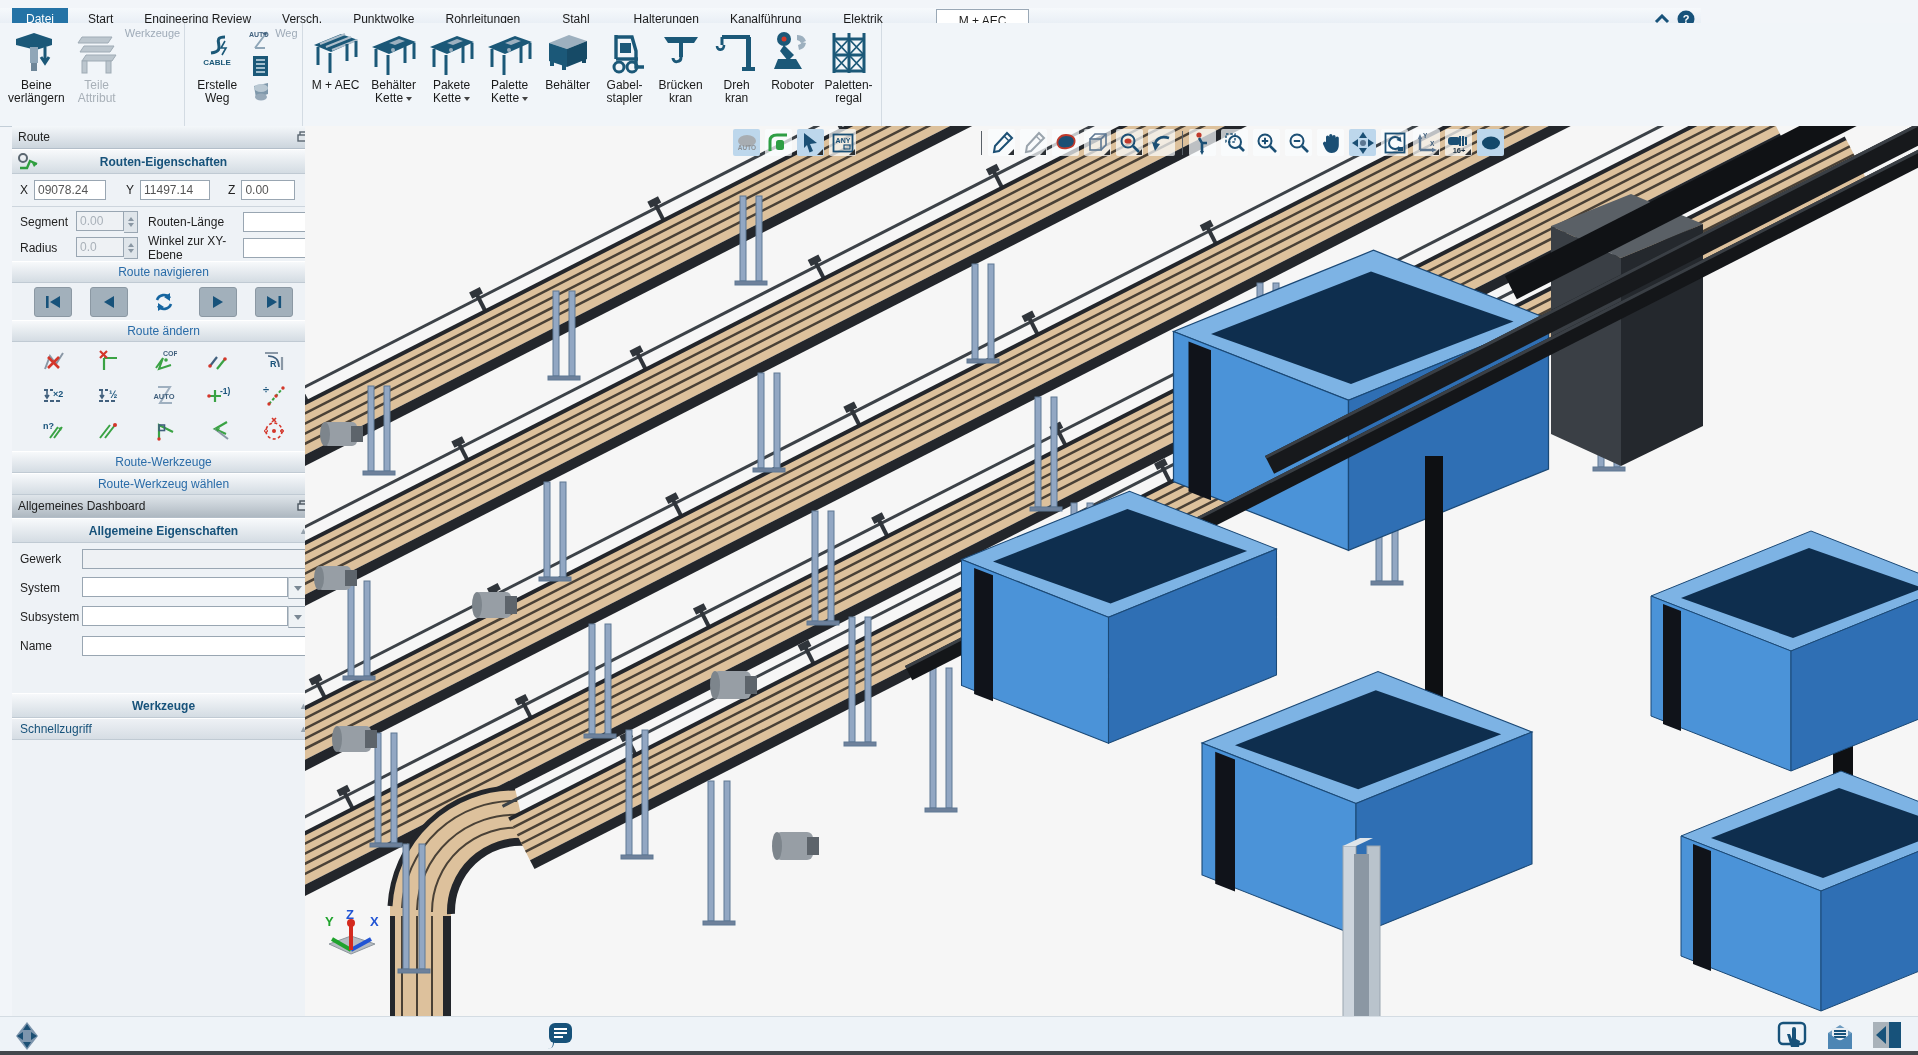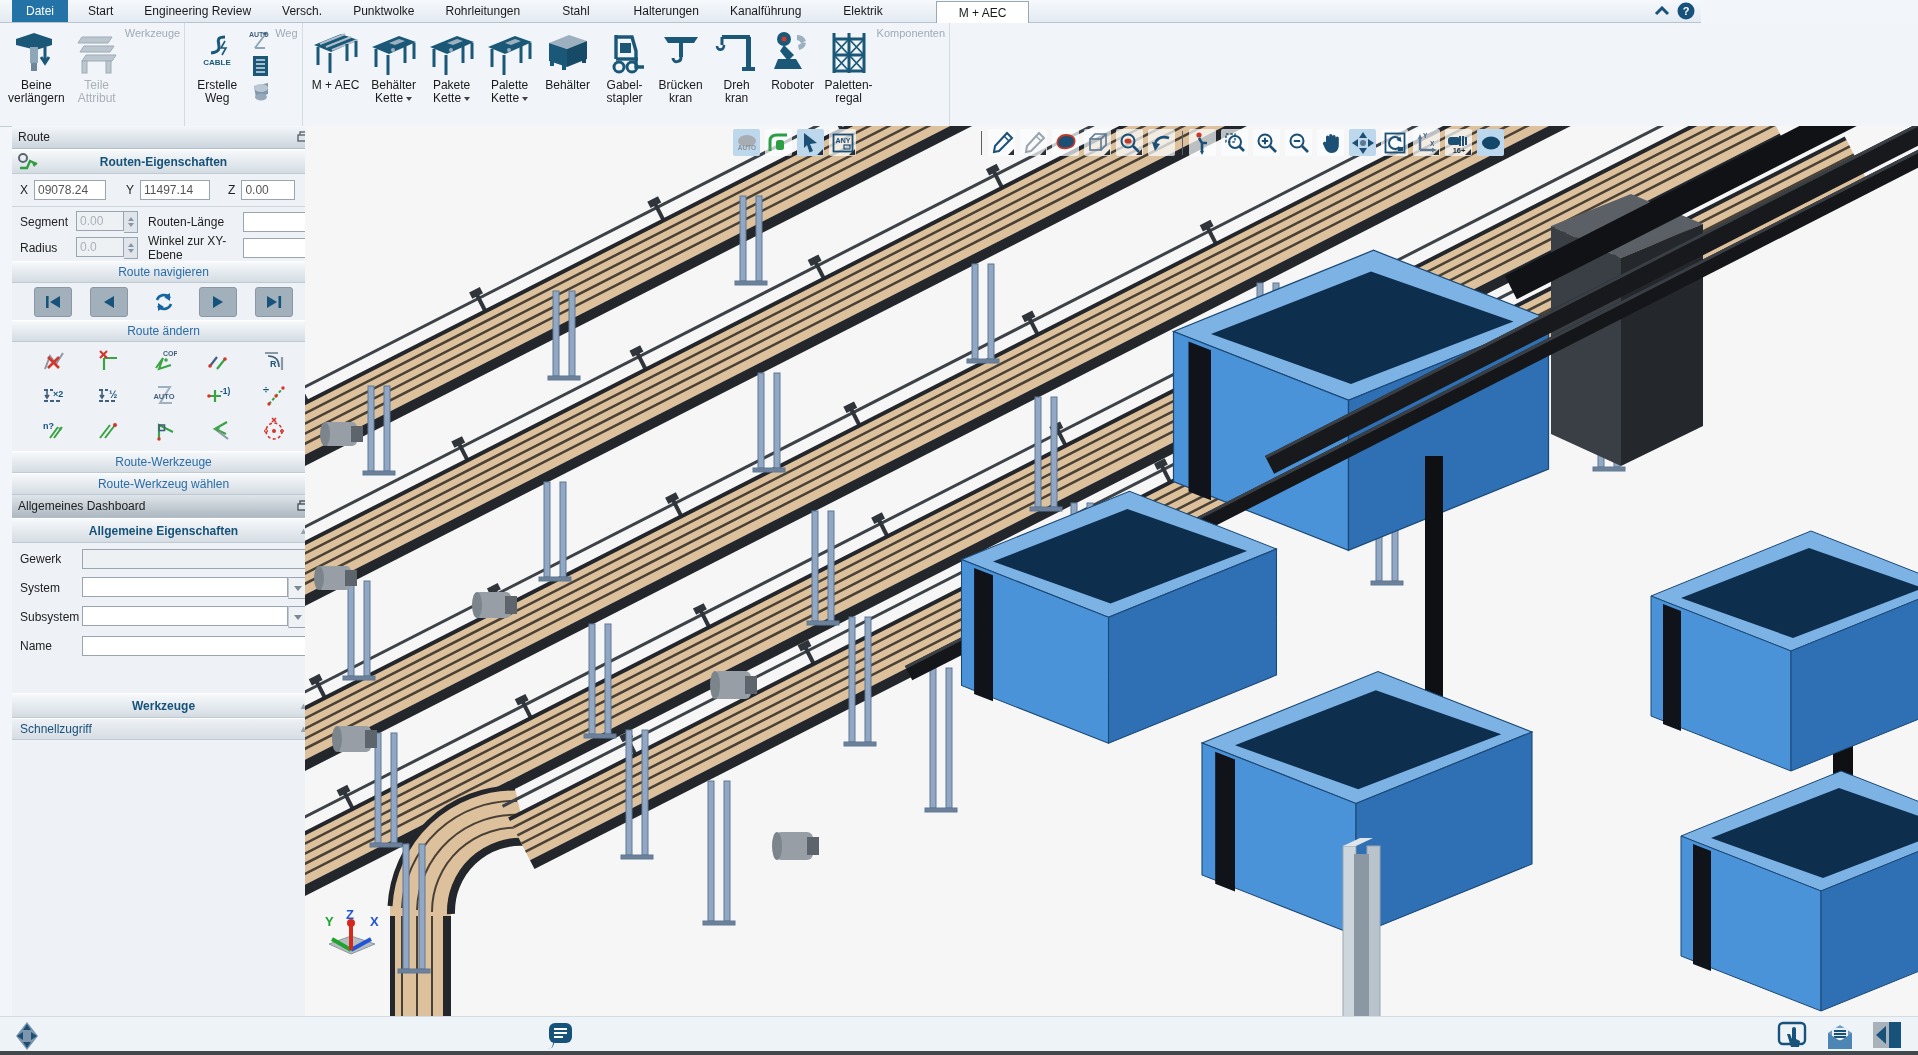--- a/index.html
+++ b/index.html
@@ -1,20 +1,20 @@
 <!DOCTYPE html>
 <html><head>
 <meta charset="utf-8">
 <style>
   html,body{margin:0;padding:0;}
   body{width:1918px;height:1055px;position:relative;overflow:hidden;
        font-family:"Liberation Sans",sans-serif;font-size:12px;color:#222;
        background:#f2f5f9;-webkit-font-smoothing:antialiased;}
   
-  .tabbar{position:absolute;left:0;top:0;width:1701px;height:22px;
+  .tabbar{position:absolute;left:0;top:8px;width:1701px;height:22px;
           background:linear-gradient(#f6f9fc,#e3eaf2);border-bottom:1px solid #b9c4cf;
           display:flex;align-items:stretch;}
   .tab{display:flex;align-items:center;padding:0 11px;margin-left:9px;color:#1a1a1a;
        font-size:12px;cursor:default;white-space:nowrap;}
   .tab--file{background:#2473a6;color:#fff;margin-left:12px;padding:0 14px;}
   .tab--active{background:#fff;border:1px solid #9aa8b6;border-bottom:none;margin-left:42px;
                padding:0 22px;position:relative;top:1px;}
   .win-ctrl{position:absolute;right:6px;top:2px;display:flex;gap:7px;align-items:center;}
   
   .ribbon{position:absolute;left:0;top:23px;width:1918px;height:103px;
@@ -326,21 +326,20 @@
               <path d="M8 10 L23 26 M23 10 L8 26 M23 10 L38 26 M38 10 L23 26"></path>
               <path d="M8 26 L23 42 M23 26 L8 42 M23 26 L38 42 M38 26 L23 42"></path>
             </g>
           </svg>
         </div>
         <div class="rlab">Paletten-</div>
         <div class="rlab">regal</div>
       </div>
 
     </div>
-    <div class="rgroup-label">Komponenten</div>
   </div>
   <div style="flex:1"></div>
 </div>
 
 <svg width="0" height="0" style="position:absolute">
   <defs>
     <g id="sym-conveyor">
       <polygon points="3,16 30,5 47,11 20,23" fill="#1b5878"></polygon>
       <path d="M9 15 L34 5 M15 18 L40 8 M21 21 L46 11" stroke="#aebecb" stroke-width="2"></path>
       <path d="M7 18 V36 M19 24 V44 M36 15 V32 M45 12 V28" stroke="#1b5878" stroke-width="3"></path>

